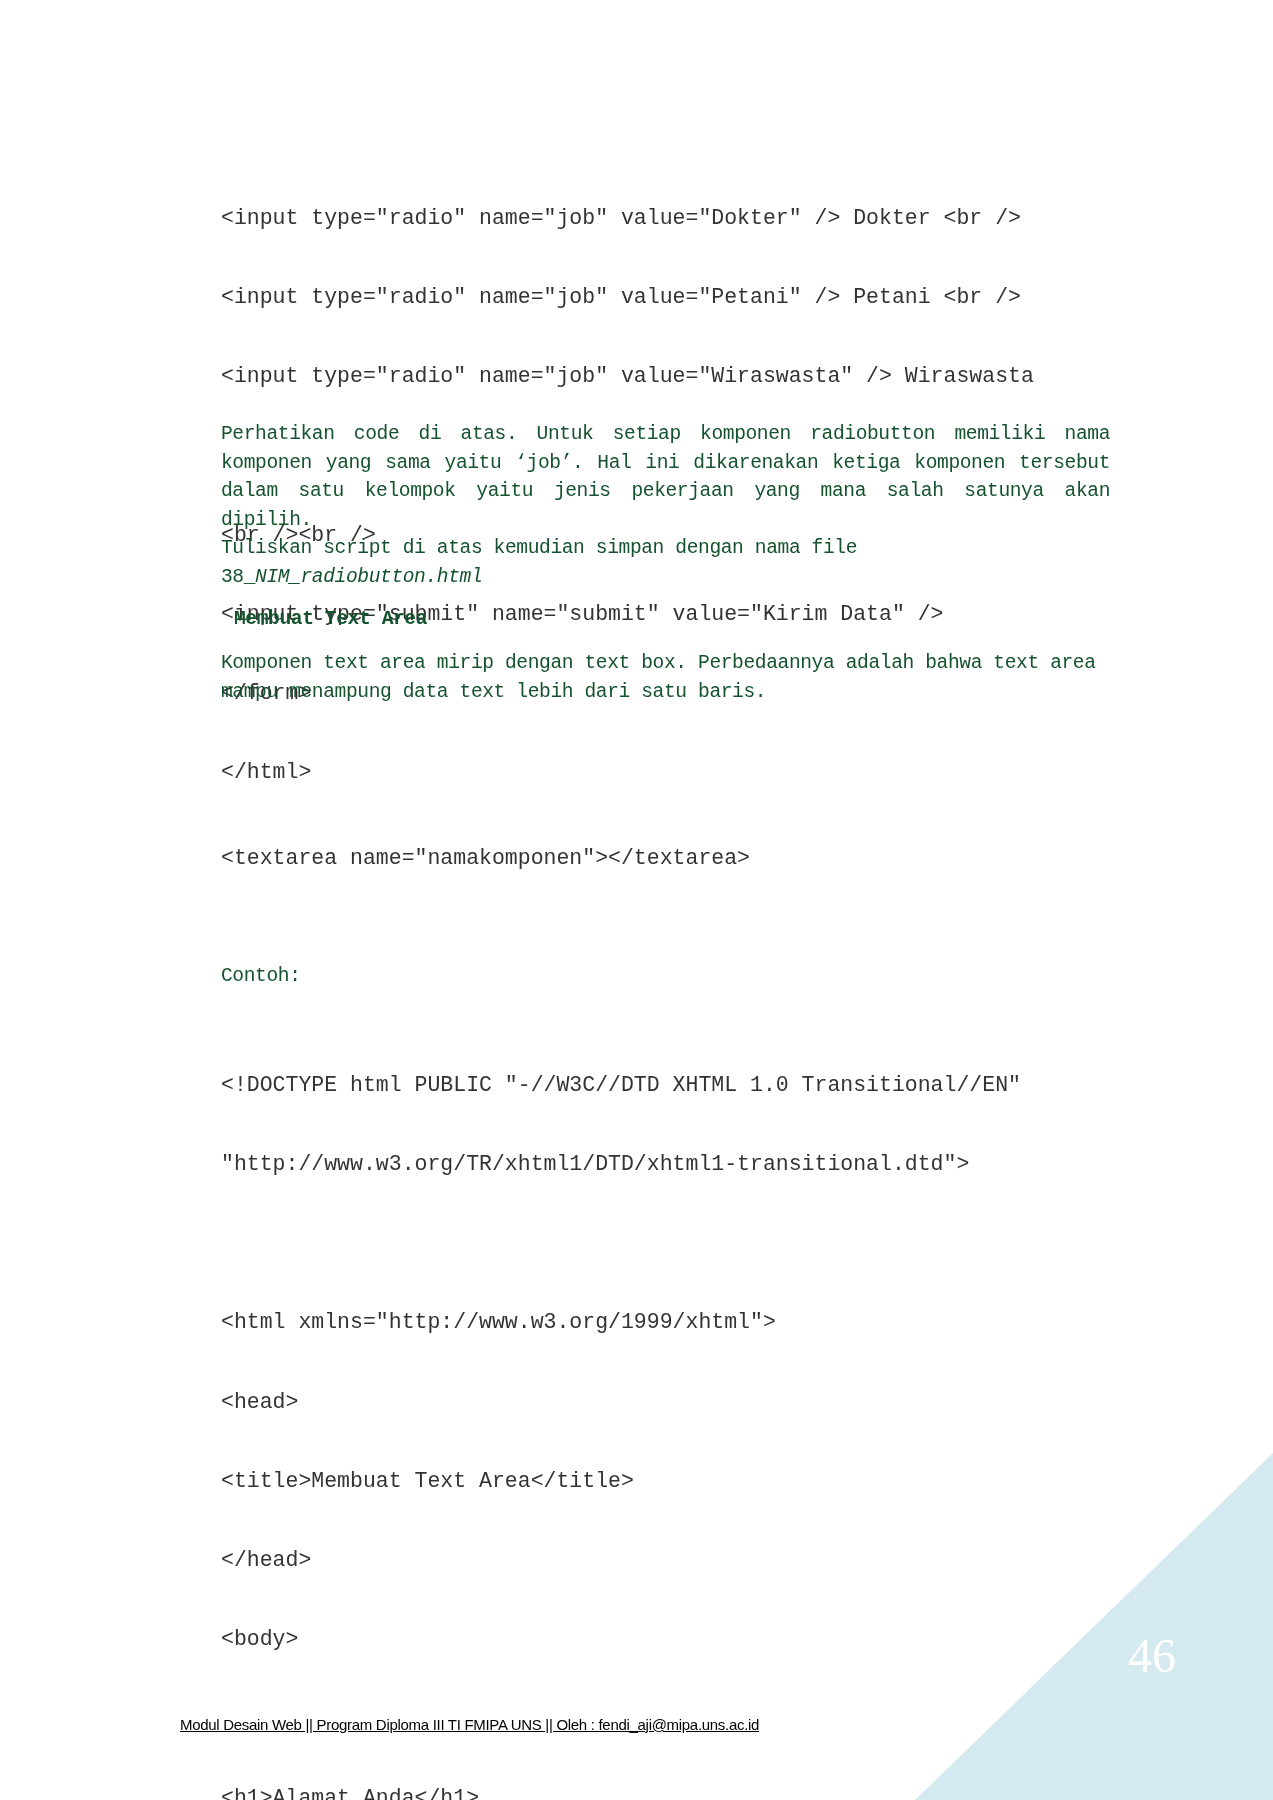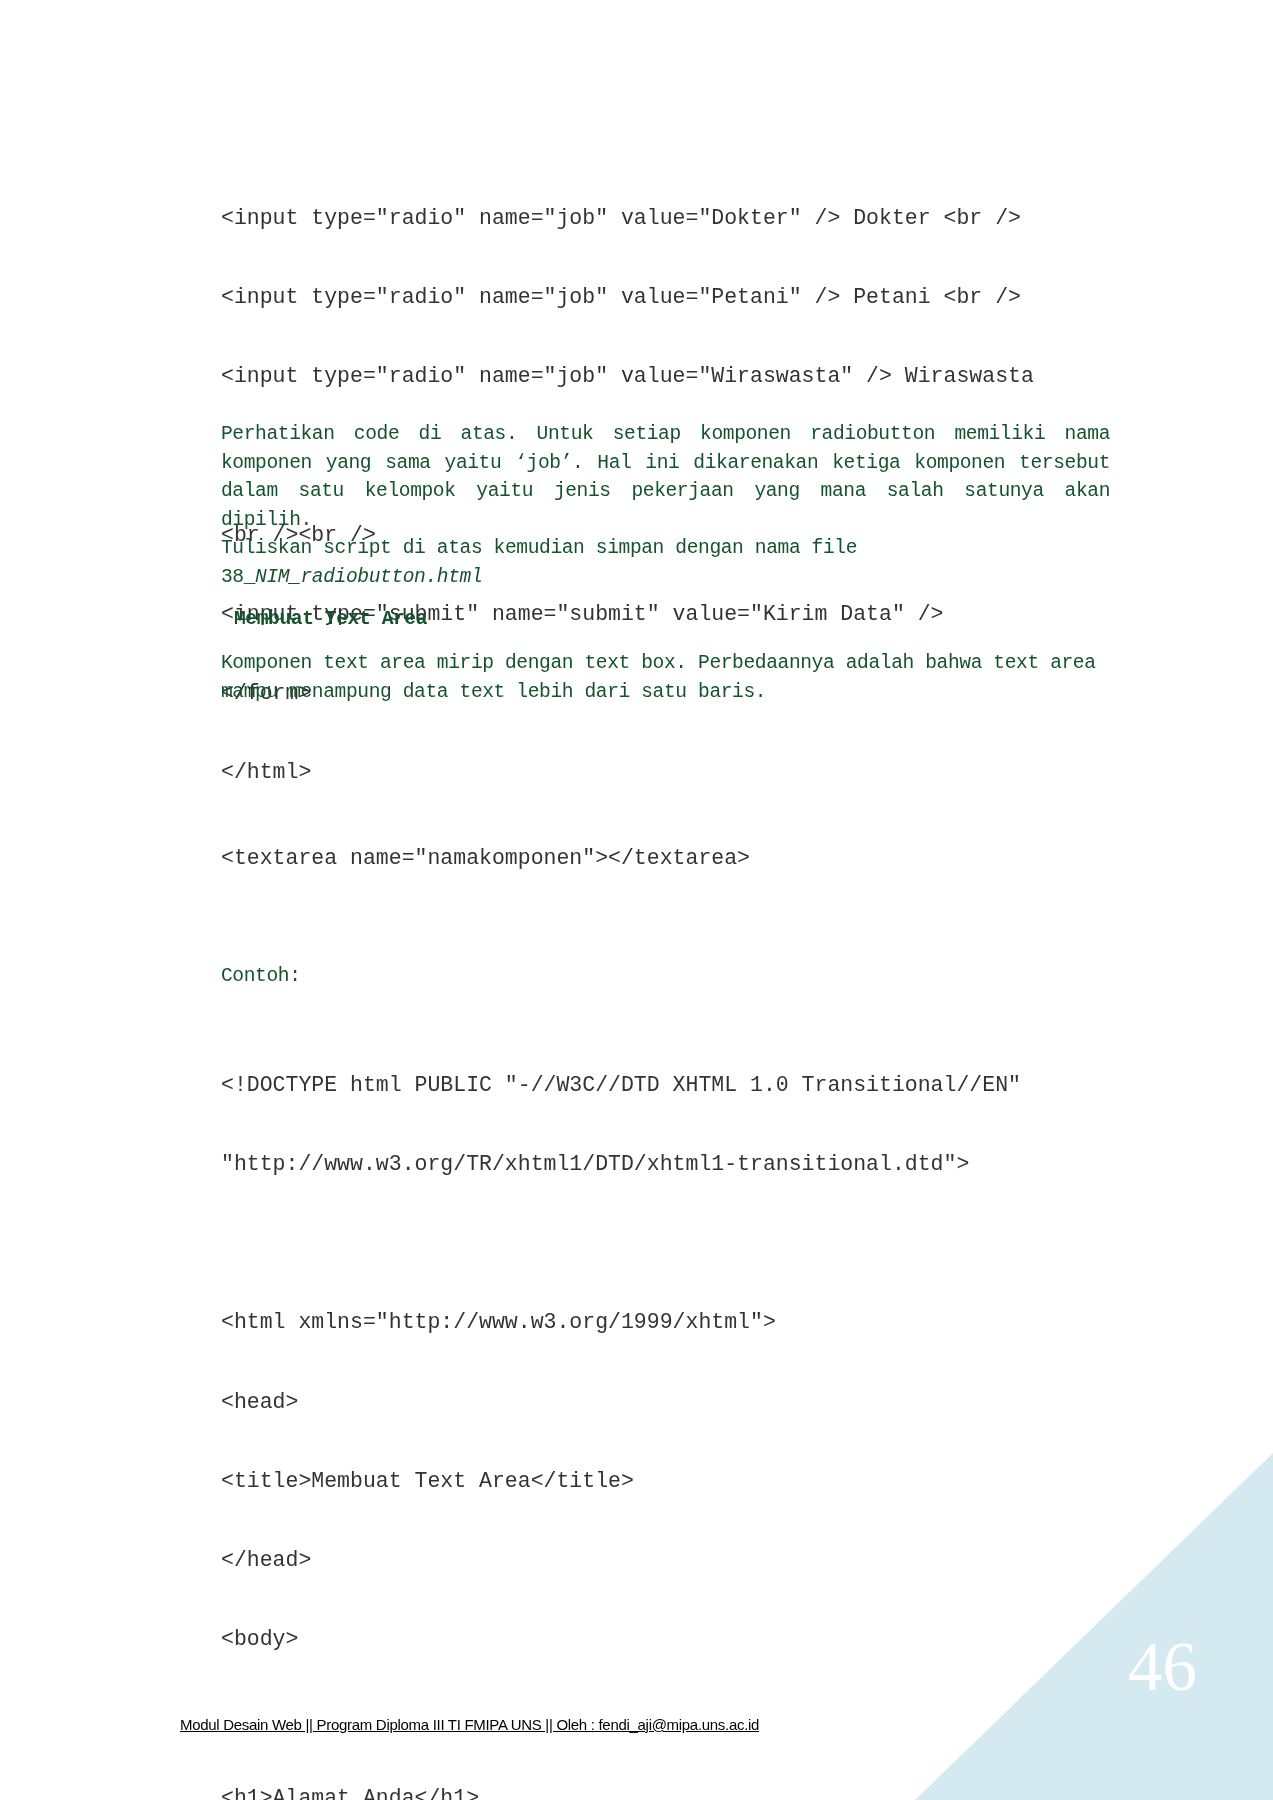--- a/index.html
+++ b/index.html
@@ -6,21 +6,21 @@
   body { width: 1273px; height: 1800px; background: #ffffff; position: relative; overflow: hidden; }
   .page { position: absolute; left: 0; top: 0; width: 1273px; height: 1800px; }
   .code { position: absolute; left: 221px; font-family: "Liberation Mono", monospace; font-size: 21.5px; color: #333333; white-space: pre; line-height: 26.4px; }
   .txt { position: absolute; left: 221px; width: 889px; font-family: Liberation Mono, monospace; font-size: 19.6px; color: #14532d; line-height: 28.7px; letter-spacing: -0.4px; }
   .justify { text-align: justify; text-align-last: left; }
   .heading { font-weight: bold; }
   .italic { font-style: italic; }
   .code-line { display: block; height: 26.4px; }
   .footer { position: absolute; left: 180px; top: 1716px; font-family: "Liberation Sans", sans-serif; font-size: 15px; color: #000000; letter-spacing: -0.3px; text-decoration: underline; }
   .tri { position: absolute; left: 0; top: 0; }
-  .pagenum { position: absolute; left: 1128px; top: 1628px; font-family: "Liberation Serif", serif; font-size: 69px; color: #ffffff; }
+  .pagenum { position: absolute; left: 1128px; top: 1628px; font-family: "Liberation Serif", serif; font-size: 48px; color: #ffffff; }
 </style>
 </head>
 <body>
 
 <div class="page">
 
   <svg class="tri" width="1273" height="1800">
     <polygon points="915,1800 1273,1453 1273,1800" fill="#d4e9f0"></polygon>
   </svg>
 

